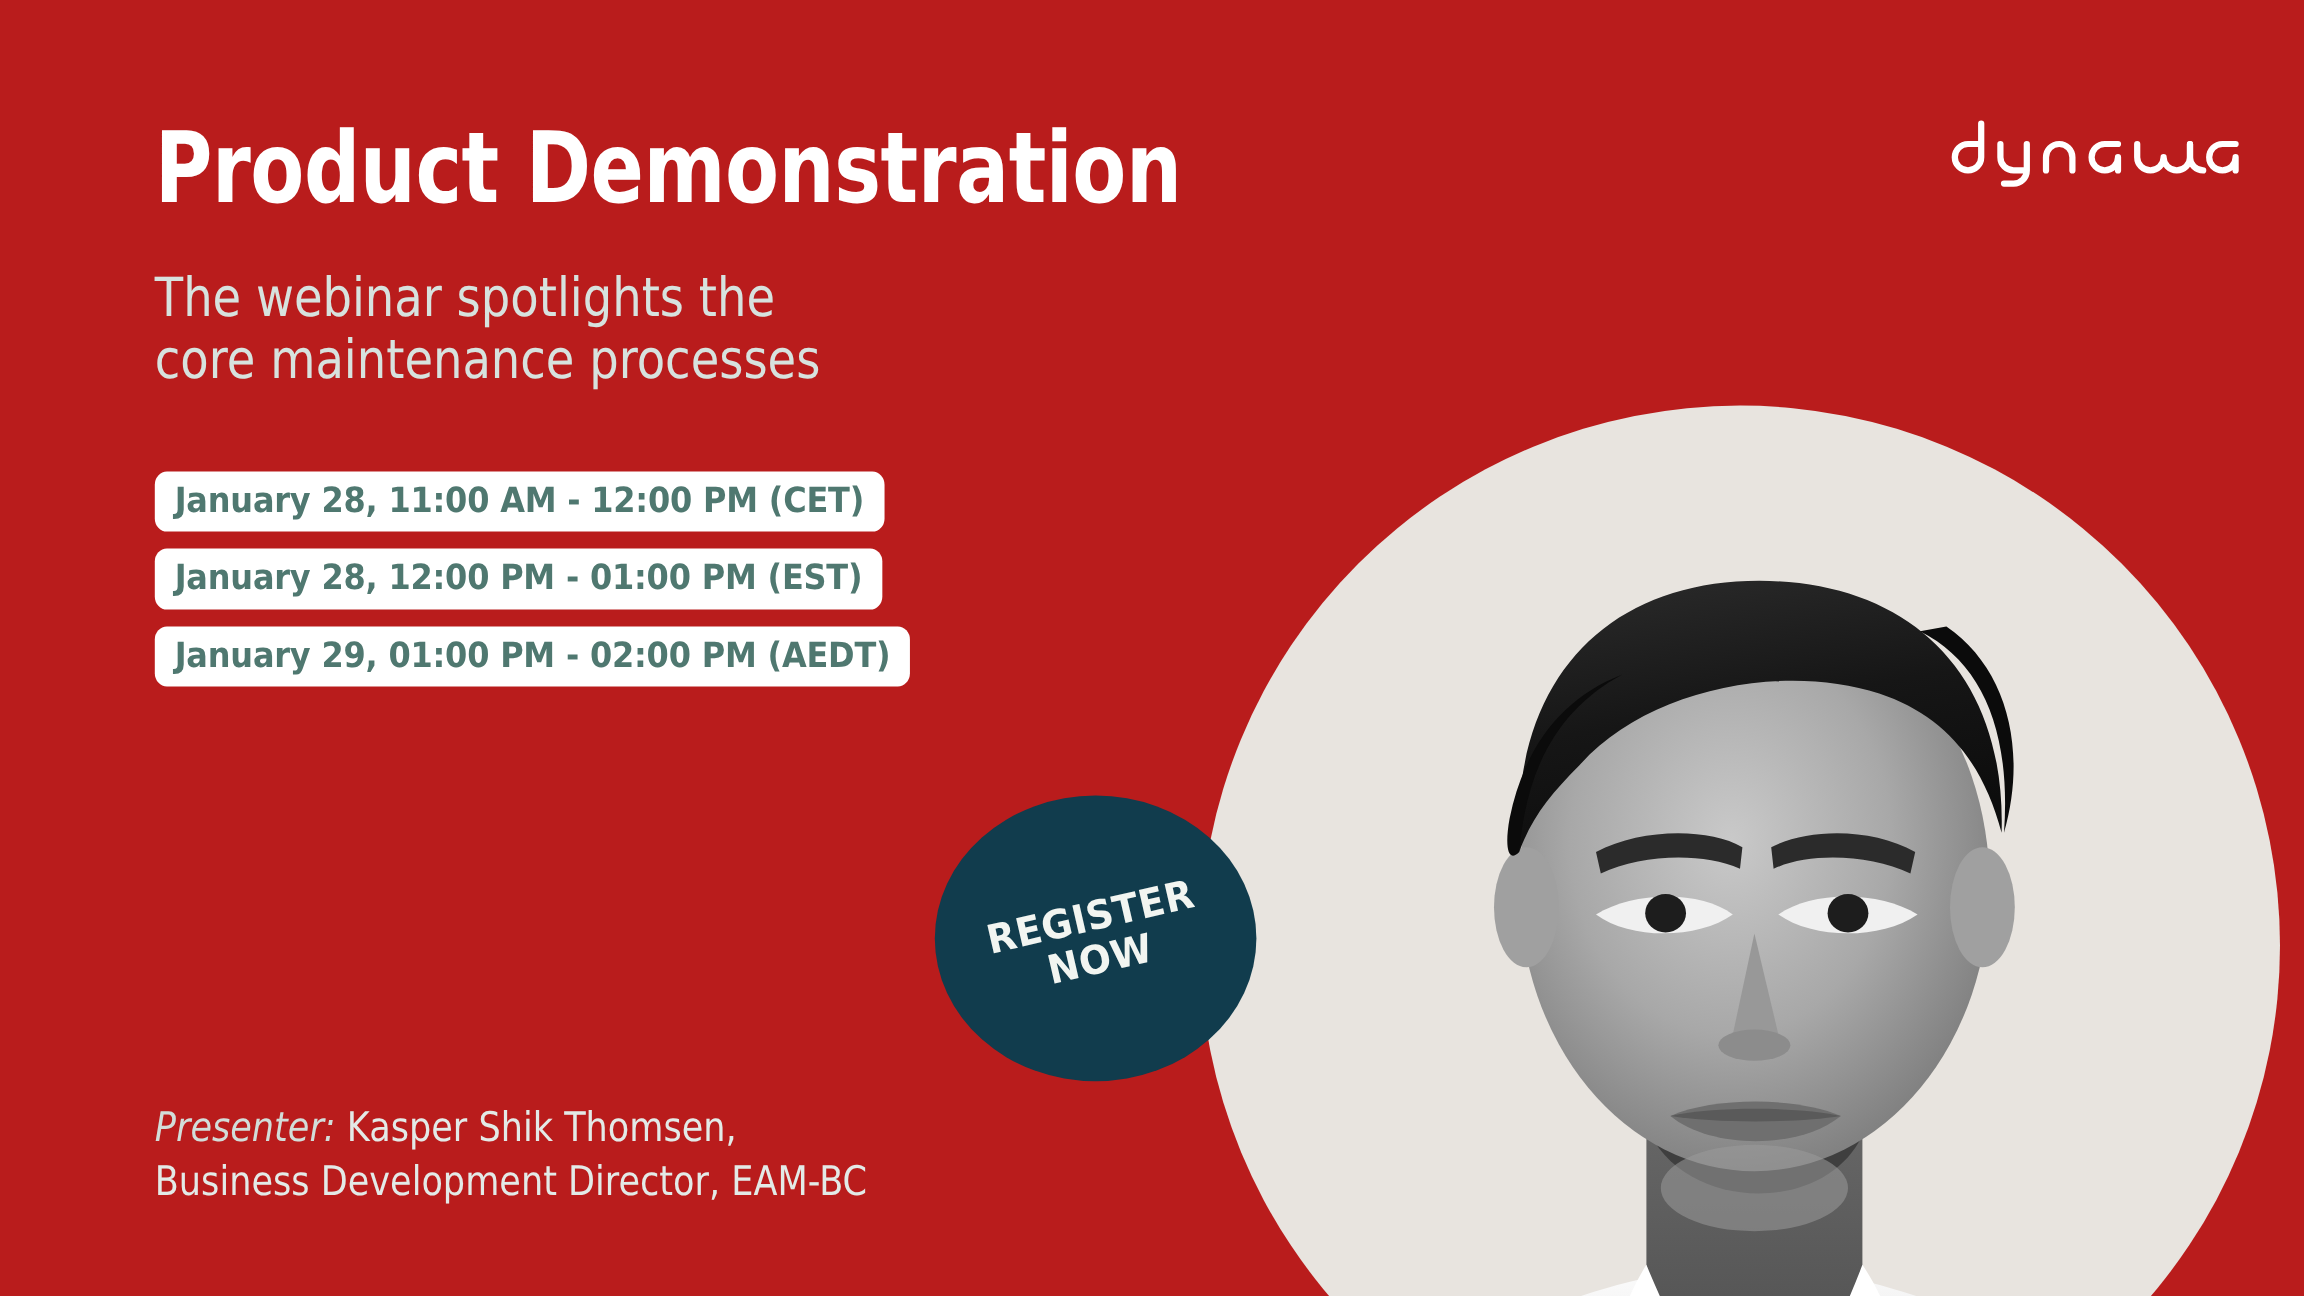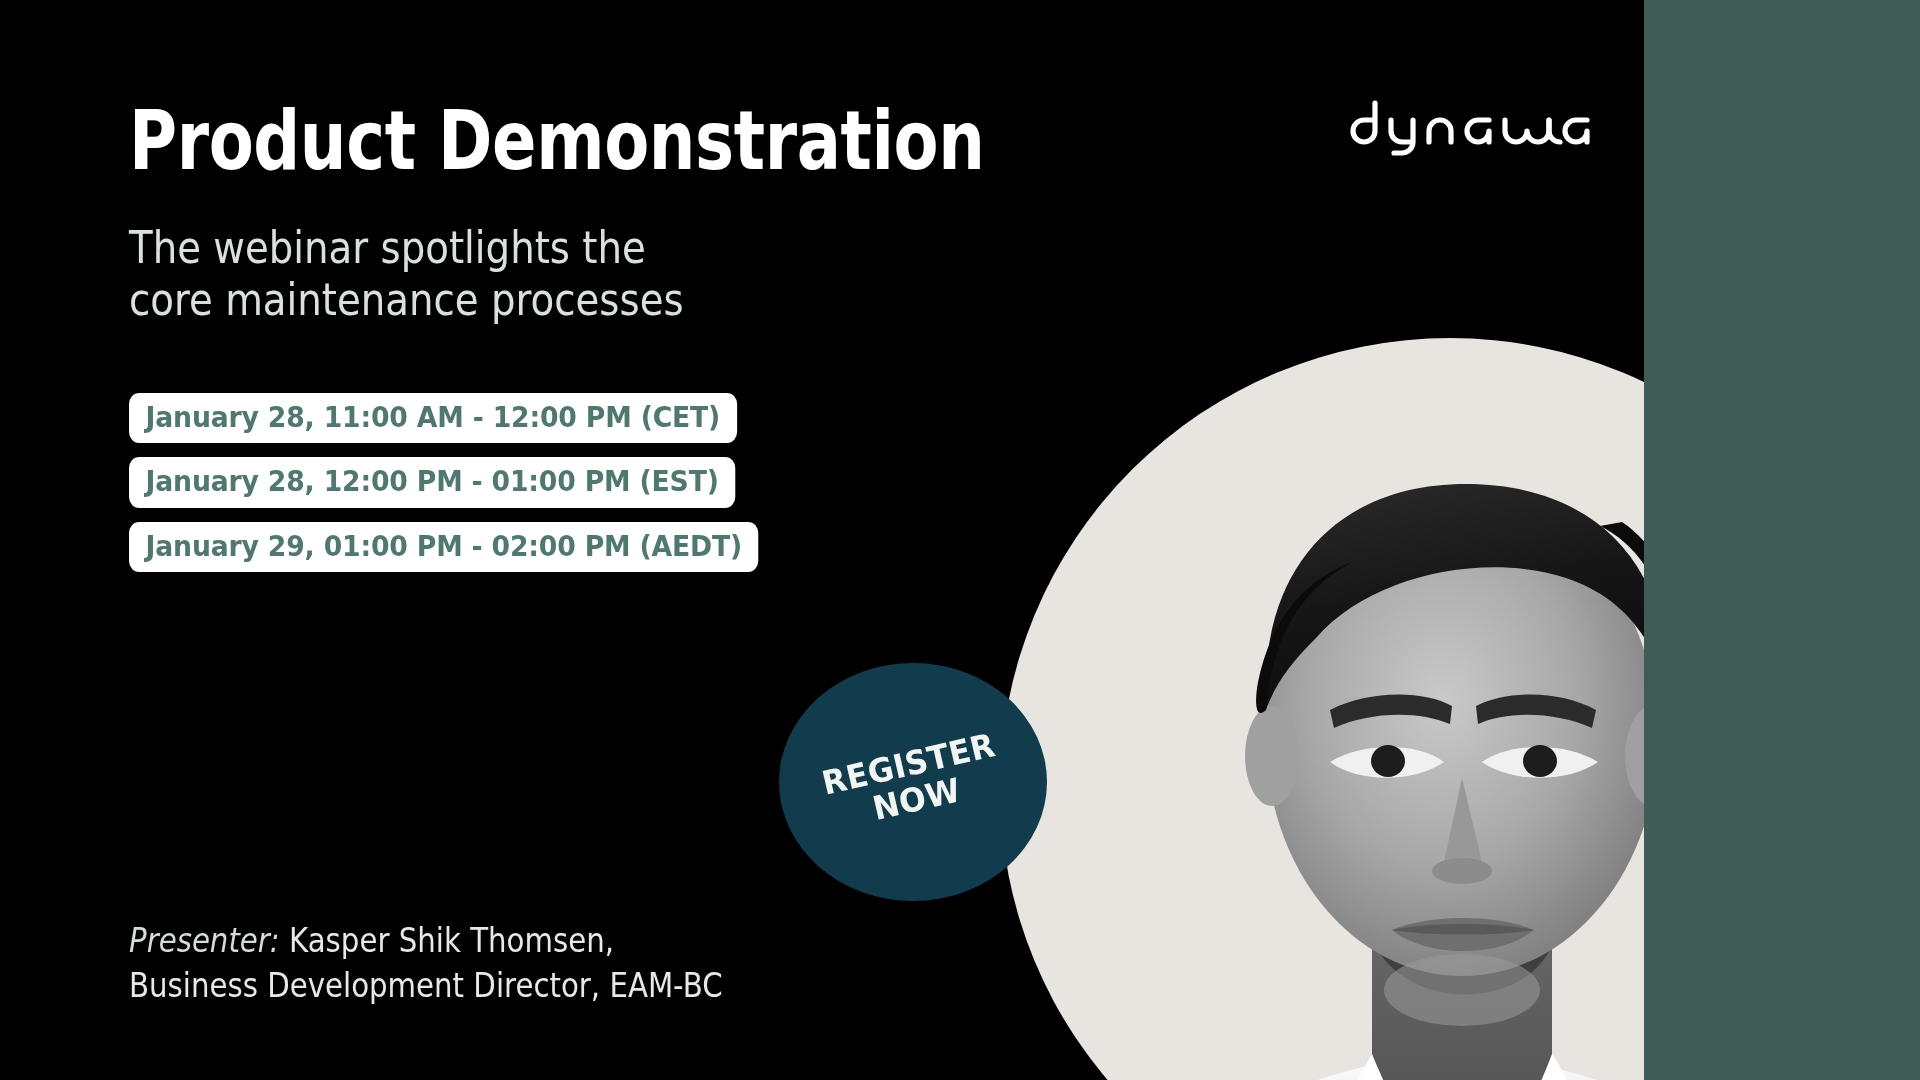--- a/index.html
+++ b/index.html
@@ -1,22 +1,22 @@
 <!DOCTYPE html>
 <html><head>
 <meta charset="utf-8">
 <style>
   * { margin:0; padding:0; box-sizing:border-box; }
   html,body { background:#3f5c56; }
   body { font-family:"Liberation Sans", sans-serif; }
 
   #stage {
     position:relative;
-    width:1644px; height:1080px;
-    background:#000000;
+    width:1920px; height:1080px;
+    background:#b91c1c;
     overflow:hidden;
     padding-left:32px;
   }
 
   
   .portrait-wrap{
     position:absolute;
     left:1000px; top:338px;
     width:900px; height:900px;
   }

